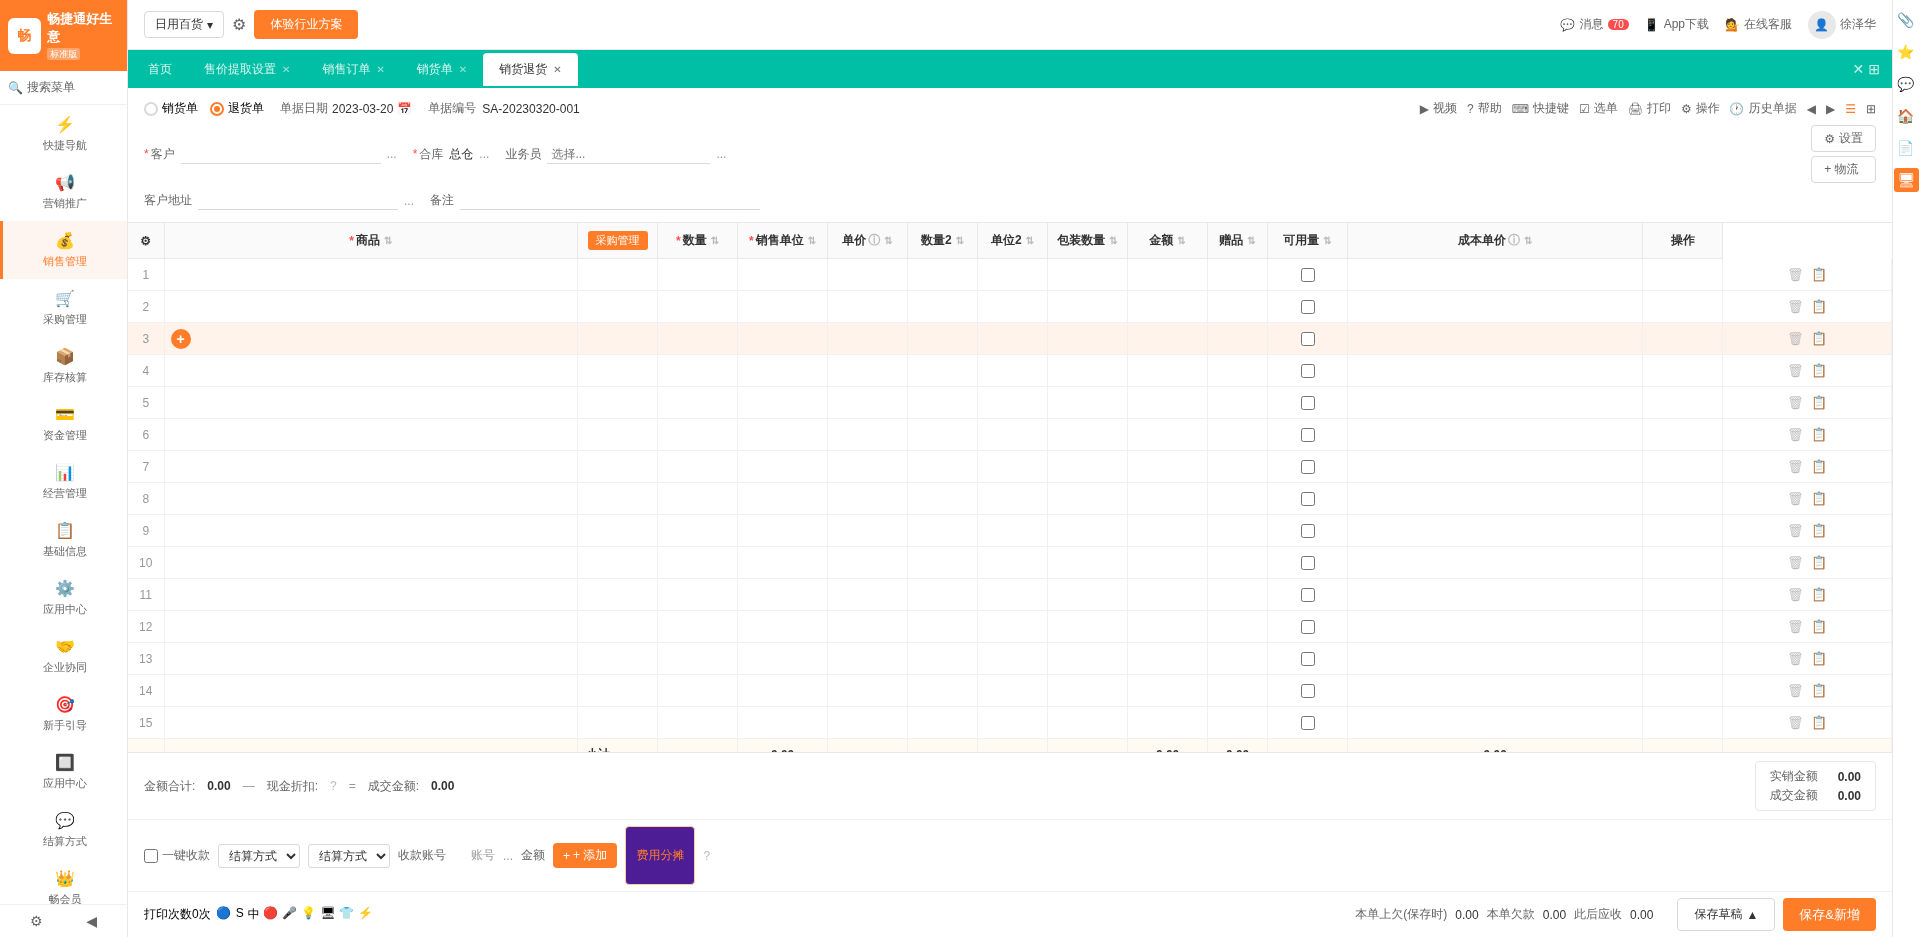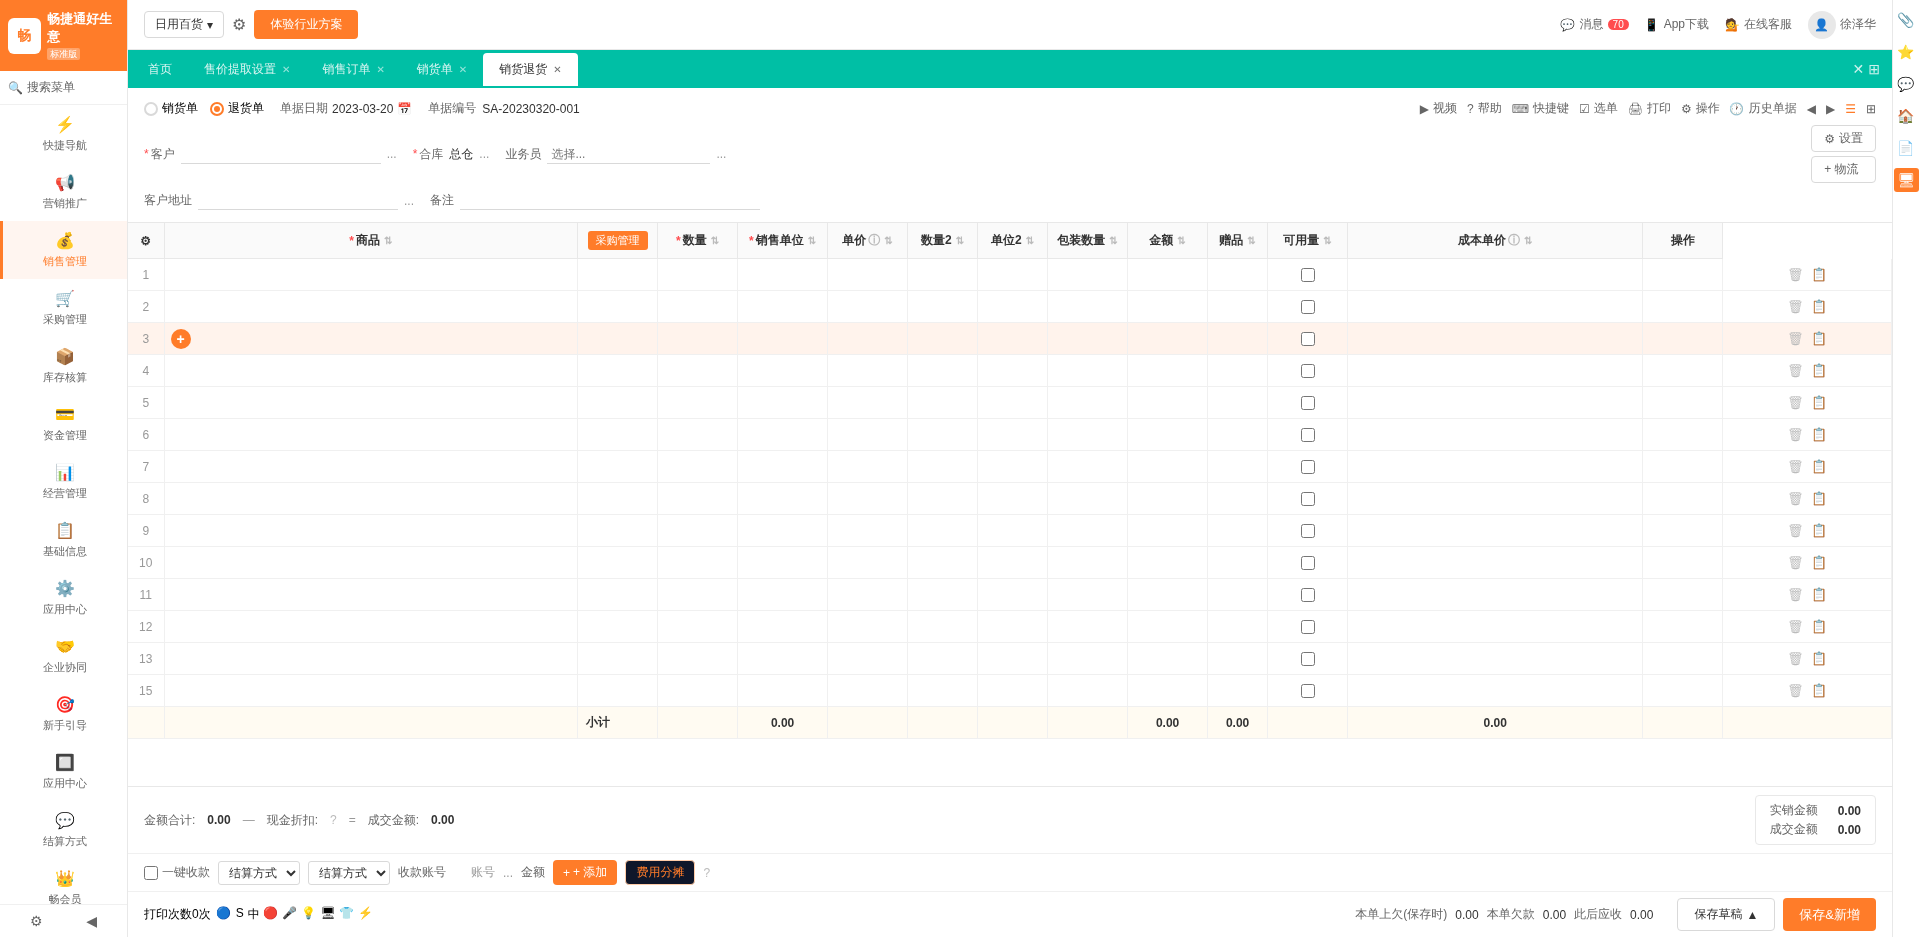--- a/index.html
+++ b/index.html
@@ -85,21 +85,21 @@
     .footer-row1 { display: flex; align-items: center; padding: 8px 16px; gap: 12px; border-bottom: 1px solid #f0f0f0; }
     .footer-label { color: #666; }
     .footer-val { color: #333; font-weight: bold; }
     .footer-dash { color: #999; }
     .footer-eq { color: #999; }
     .footer-row2 { display: flex; align-items: center; padding: 6px 16px; gap: 8px; }
     .footer-checkbox-label { display: flex; align-items: center; gap: 4px; color: #666; cursor: pointer; }
     .footer-select { border: 1px solid #d9d9d9; border-radius: 3px; padding: 3px 6px; color: #333; background: #fff; cursor: pointer; }
     .footer-dots { color: #999; cursor: pointer; }
     .add-btn { background: #ff7c29; color: #fff; border: none; border-radius: 4px; padding: 4px 10px; cursor: pointer; font-size: 12px; display: flex; align-items: center; gap: 3px; }
-    .fee-split-btn { background: #0f172a; color: #ff7c29; border: 1px solid #ffcca8; border-radius: 4px; padding: 3px 10px; cursor: pointer; }
+    .fee-split-btn { background: #4c1d95; color: #ff7c29; border: 1px solid #ffcca8; border-radius: 4px; padding: 20px 10px; cursor: pointer; }
     .help-icon { color: #bbb; cursor: pointer; }
     .footer-row3 { display: flex; align-items: center; padding: 6px 16px; gap: 16px; border-top: 1px solid #f0f0f0; justify-content: center; }
     .footer-row3-label { color: #666; }
     .footer-row3-val { color: #333; }
     .save-draft-btn { border: 1px solid #d9d9d9; border-radius: 4px; padding: 7px 16px; cursor: pointer; background: #fff; color: #333; display: flex; align-items: center; gap: 4px; }
     .save-new-btn { background: #ff7c29; color: #fff; border: none; border-radius: 4px; padding: 7px 16px; cursor: pointer; font-size: 13px; }
 
     
     .right-panel { width: 28px; background: #fff; border-left: 1px solid #e8e8e8; display: flex; flex-direction: column; align-items: center; padding: 8px 0; gap: 8px; }
     .right-panel-icon { color: #bbb; cursor: pointer; font-size: 14px; padding: 4px; }
@@ -791,20 +791,48 @@
                 </div>
       </td>
       <td></td>
       <td></td>
       <td>
         <span class="action-icon">🗑</span>
         <span class="action-icon">📋</span>
       </td>
     </tr>
             <tr>
+              <td class="row-num">14</td>
+      <td>
+        
+      </td>
+      <td>
+        
+      </td>
+      <td></td>
+      <td></td>
+      <td></td>
+      <td></td>
+      <td></td>
+      <td></td>
+      <td></td>
+      <td></td>
+      <td>
+        <div class="checkbox-cell">
+                  <input type="checkbox" style="">
+                </div>
+      </td>
+      <td></td>
+      <td></td>
+      <td>
+        <span class="action-icon">🗑</span>
+        <span class="action-icon">📋</span>
+      </td>
+    </tr>
+            <tr>
               <td class="row-num">15</td>
       <td>
         
       </td>
       <td>
         
       </td>
       <td></td>
       <td></td>
       <td></td>

